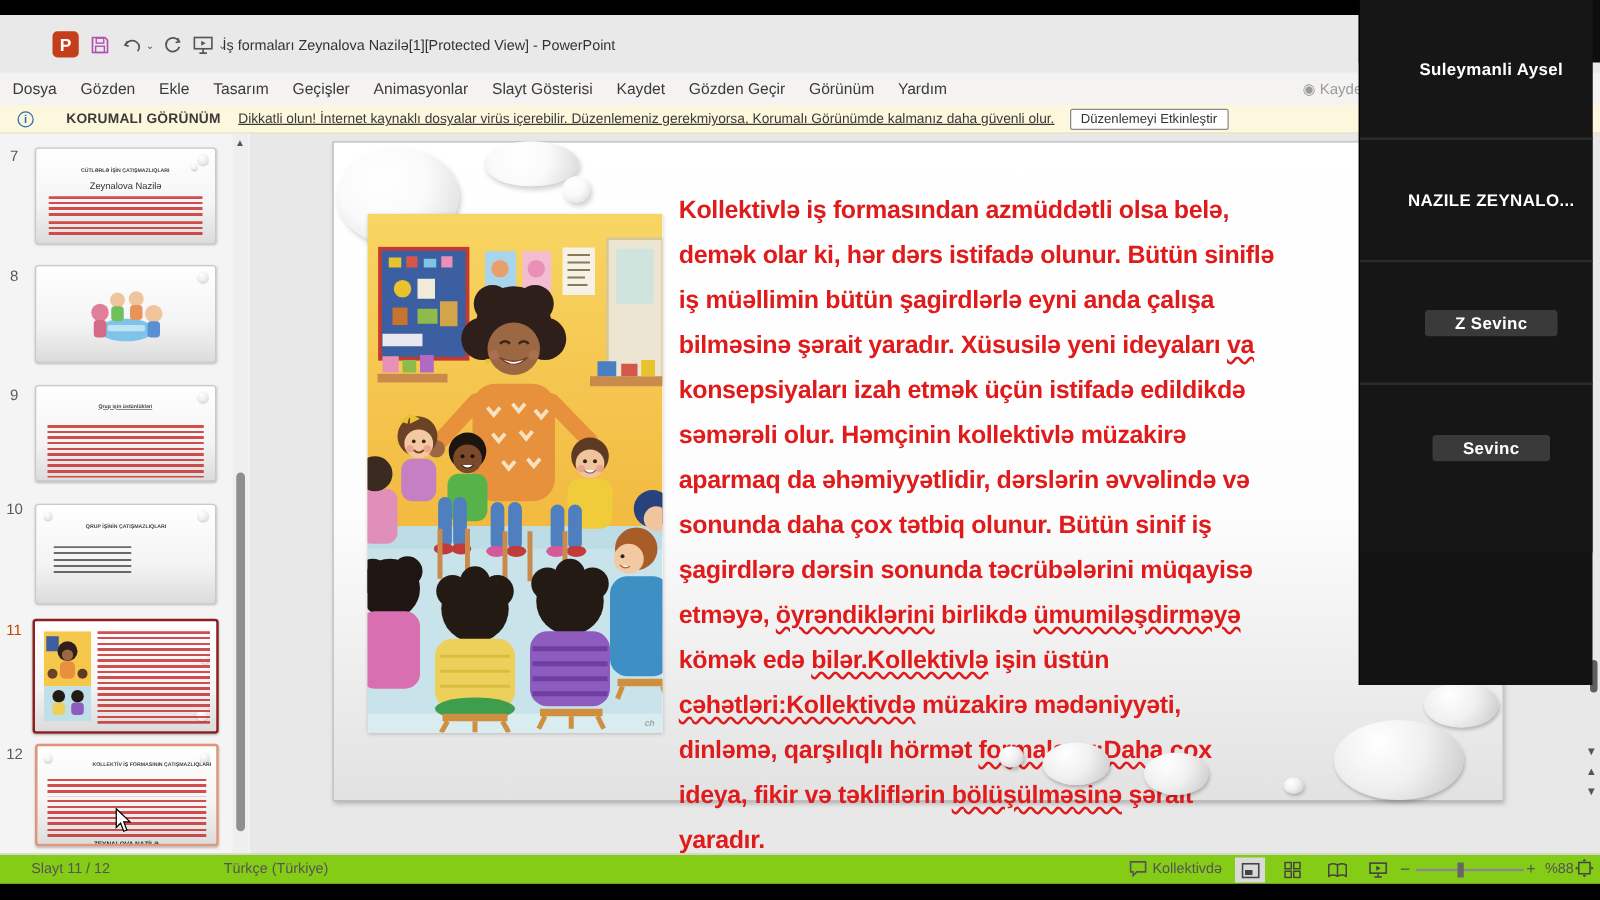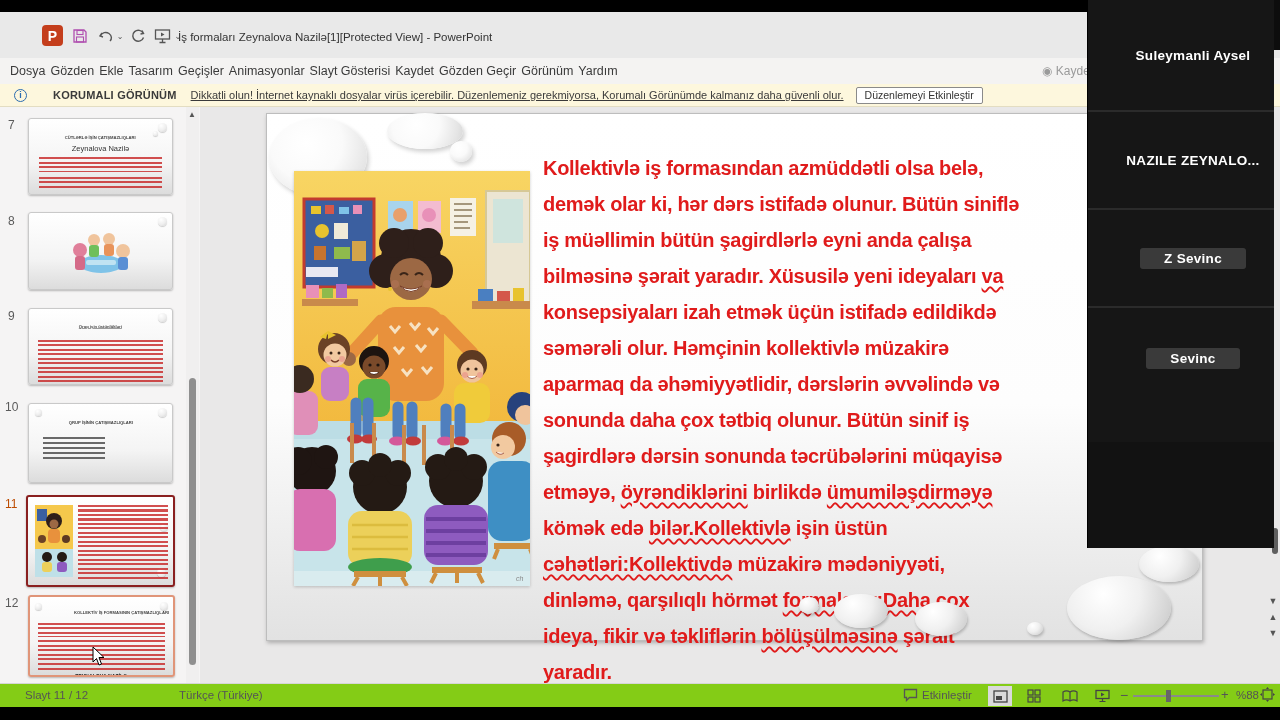--- a/index.html
+++ b/index.html
@@ -8,21 +8,21 @@
   .abs { position:absolute; }
 
   
   #top-strip { left:0; top:0; width:1280px; height:12px; background:#000; }
   #title-bar { left:0; top:12px; width:1280px; height:46px; background:#e9e9e9; }
   .qat-icon { top:14px; width:20px; height:20px; display:flex; align-items:center; justify-content:center; color:#555; font-size:15px; }
   #ppt-logo { left:42px; top:13px; width:21px; height:21px; background:#c43e1c; border-radius:4px; color:#fff; font-weight:bold; font-size:14px; display:flex; align-items:center; justify-content:center; }
   #win-title { left:178px; top:19px; font-size:11.5px; color:#333; white-space:nowrap; }
   #search-box { left:483px; top:22px; width:318px; height:27px; background:#fff; border:1px solid #c8c8c8; border-radius:4px; display:flex; align-items:center; padding-left:10px; color:#8a8a8a; font-size:12px; gap:8px; }
 
-  #menu-bar { left:0; top:58px; width:1280px; height:26px; background:#f4f3f2; display:flex; align-items:center; padding-left:10px; gap:5px; }
+  #menu-bar { left:0; top:58px; width:1280px; height:26px; background:#f4f3f2; display:flex; align-items:center; padding-left:10px; gap:19px; }
   .menu-item { font-size:12.5px; color:#3b3b3b; white-space:nowrap; }
   #record-chip { left:1042px; top:64px; width:70px; overflow:hidden; color:#9a9a9a; font-size:12px; white-space:nowrap; }
 
   #banner { left:0; top:84px; width:1280px; height:23px; background:#fdf7dd; border-bottom:1px solid #e3ddc2; display:flex; align-items:center; }
   #banner-icon { width:13px; height:13px; border:1.5px solid #2b6cb0; border-radius:50%; color:#2b6cb0; font-size:9px; font-weight:bold; display:flex; align-items:center; justify-content:center; margin-left:14px; }
   #banner-label { font-size:11px; font-weight:bold; color:#3a3a3a; margin-left:26px; letter-spacing:.2px; }
   #banner-msg { font-size:11px; color:#3a3a3a; text-decoration:underline; margin-left:14px; white-space:nowrap; }
   #banner-btn { margin-left:12px; height:17px; background:#fefefe; border:1px solid #8a8a8a; border-radius:2px; font-size:10.5px; color:#333; padding:0 8px; line-height:15px; white-space:nowrap; }
 
   
@@ -379,21 +379,21 @@
 </div>
 
 <div id="status-bar" class="abs">
   <span class="sb" style="left:25px">Slayt 11 / 12</span>
   <span class="sb" style="left:179px">Türkçe (Türkiye)</span>
   <span class="sb" style="left:903px; top:4px">
     <svg width="15" height="14" viewBox="0 0 15 14">
         <path d="M1.5 1.5 h12 v8 h-7 l-3 3 v-3 h-2 z" fill="none" stroke="#555" stroke-width="1.3"></path>
       </svg>
   </span>
-  <span class="sb" style="left:922px">Etkinleştir</span>
+  <span class="sb" style="left:922px">Kollektivdə</span>
   <div class="view-btn active" style="left:988px">
     <svg width="15" height="13" viewBox="0 0 15 13">
         <rect x="1" y="1" width="13" height="11" fill="none" stroke="#444" stroke-width="1.3"></rect>
         <rect x="3" y="6" width="6" height="4" fill="#444"></rect>
       </svg>
   </div>
   <div class="view-btn" style="left:1022px">
     <svg width="14" height="14" viewBox="0 0 14 14">
         <rect x="1" y="1" width="5" height="5" fill="none" stroke="#444" stroke-width="1.2"></rect>
         <rect x="8" y="1" width="5" height="5" fill="none" stroke="#444" stroke-width="1.2"></rect>

